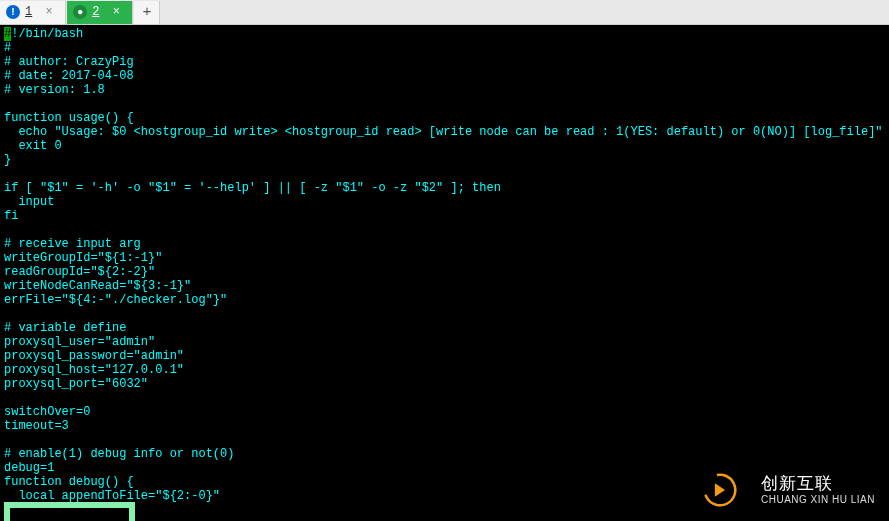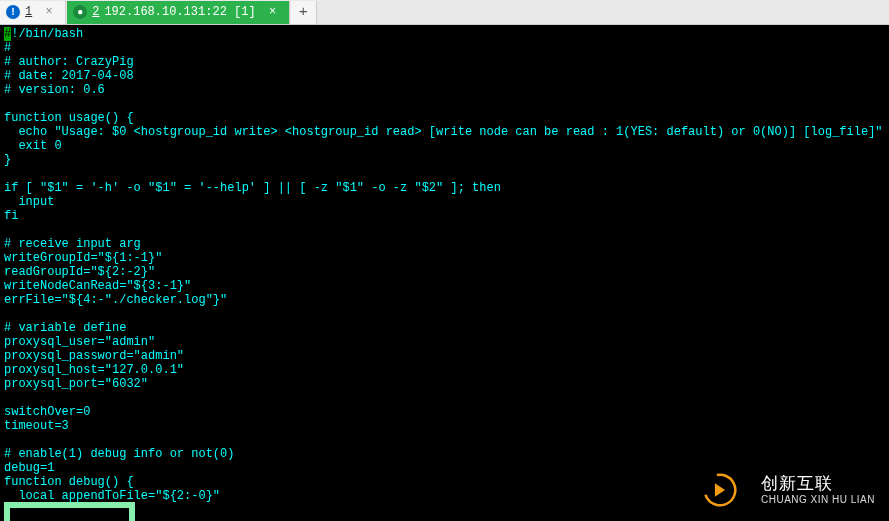--- a/index.html
+++ b/index.html
@@ -127,31 +127,30 @@
 
 <div class="tab-bar">
   <div class="tab">
     <span class="tab-icon blue">!</span>
     <span class="tab-num">1</span>
     <span class="tab-close">×</span>
   </div>
   <div class="tab active">
     <span class="tab-icon green">●</span>
     <span class="tab-num">2</span>
-    <span>192.168.10.131:22 [1]</span>
     <span class="tab-close">×</span>
   </div>
   <div class="new-tab">+</div>
 </div>
 
 <div class="terminal"><span class="shebang-highlight">#</span><span>!/bin/bash</span>
 <span>#</span>
 <span># author: CrazyPig</span>
 <span># date: 2017-04-08</span>
-<span># version: 0.6</span>
+<span># version: 1.8</span>
 <span></span>
 <span>function usage() {</span>
 <span>  echo "Usage: $0 &lt;hostgroup_id write&gt; &lt;hostgroup_id read&gt; [write node can be read : 1(YES: default) or 0(NO)] [log_file]"</span>
 <span>  exit 0</span>
 <span>}</span>
 <span></span>
 <span>if [ "$1" = '-h' -o "$1" = '--help' ] || [ -z "$1" -o -z "$2" ]; then</span>
 <span>  input</span>
 <span>fi</span>
 <span></span>

